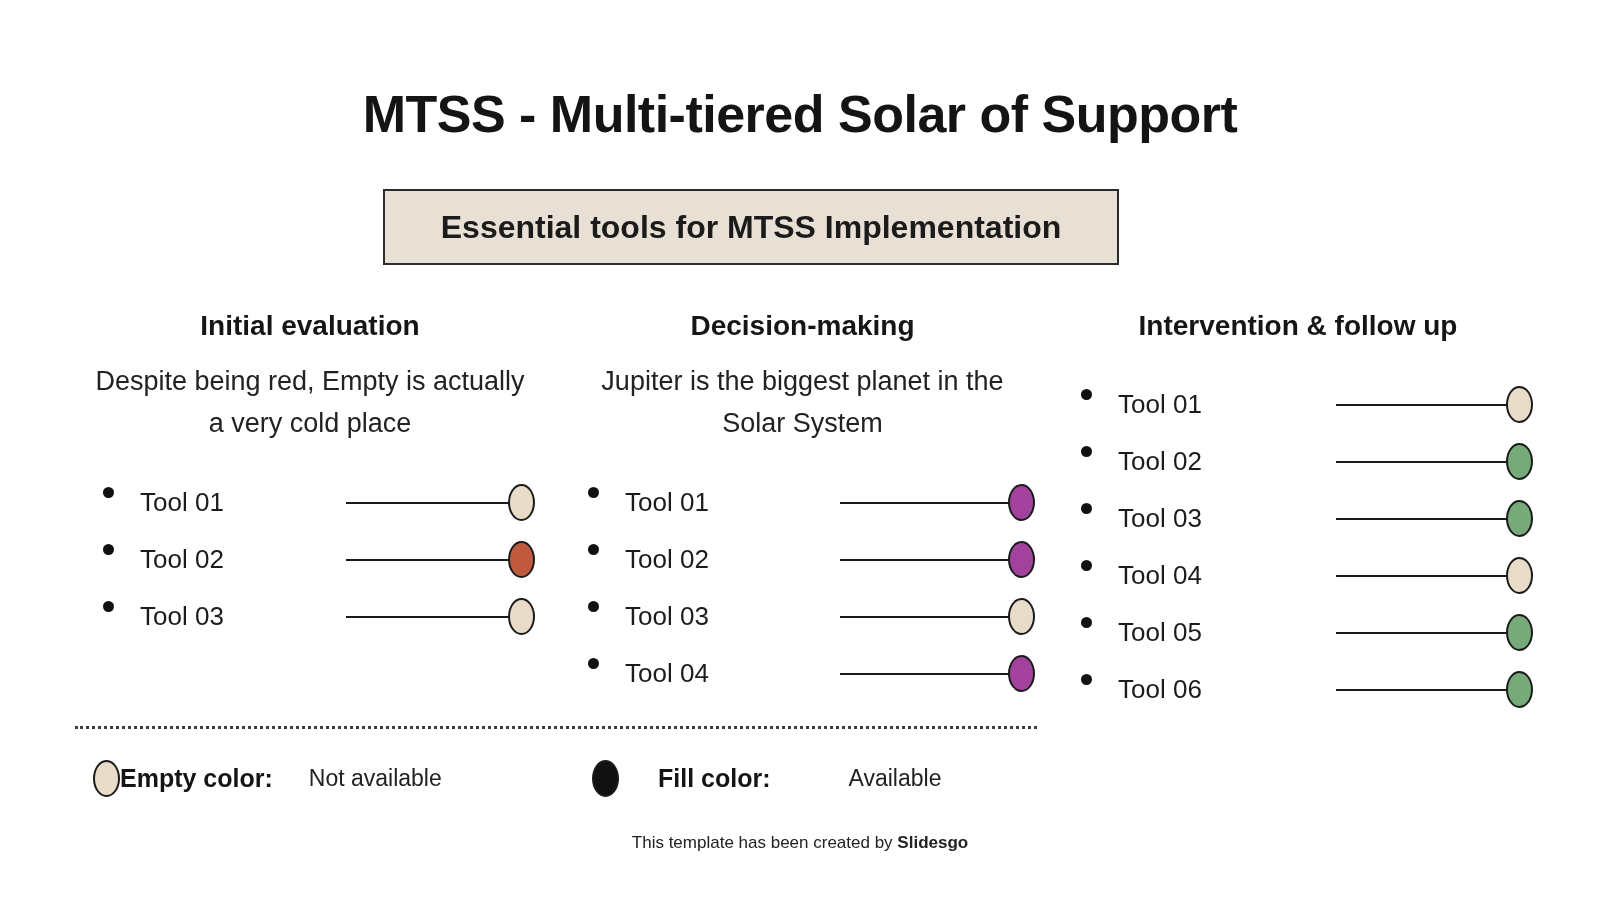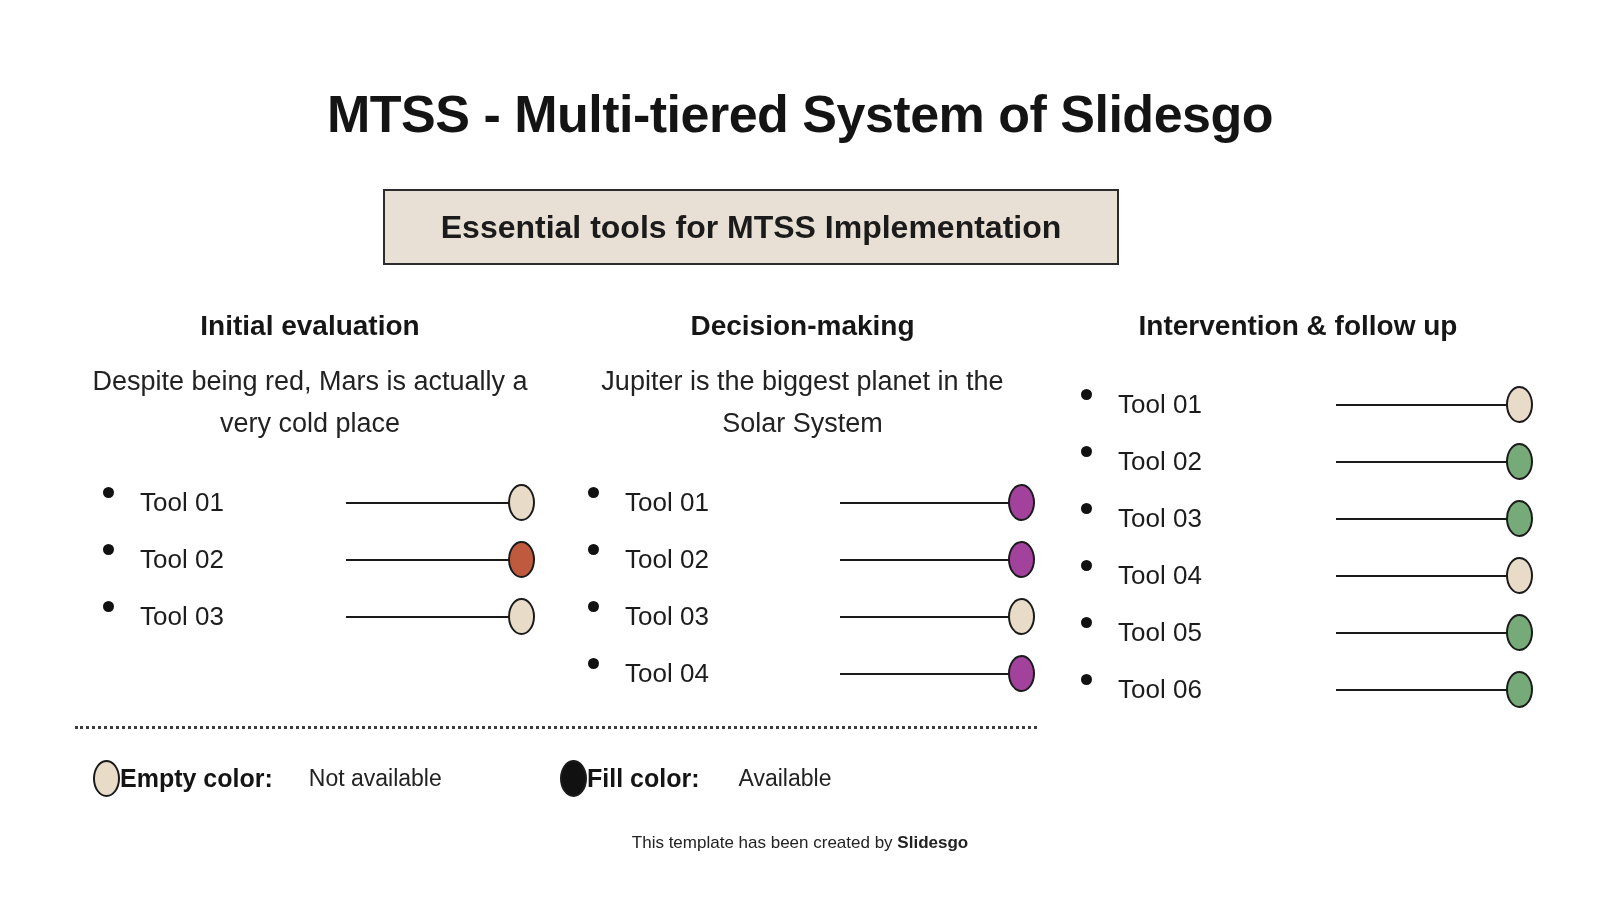--- a/index.html
+++ b/index.html
@@ -106,21 +106,21 @@
     border-top: 3px dotted #3c3c3c;
   }
   .legend-item {
     position: absolute;
     top: 760px;
     display: flex;
     align-items: center;
     height: 37px;
   }
   .legend-empty { left: 93px; }
-  .legend-fill  { left: 560px; }
+  .legend-fill  { left: 592px; gap: 39px; }
   .legend-dot {
     width: 27px; height: 37px;
     border: 2px solid #1b1b1b;
     border-radius: 50%;
     flex: 0 0 auto;
   }
   .legend-label {
     font-size: 25px;
     font-weight: 700;
     color: #141414;
@@ -141,29 +141,29 @@
     font-size: 17px;
     color: #222;
   }
   .footer b { font-weight: 700; }
 </style>
 </head>
 <body>
 
 <div class="slide">
 
-  <div class="title">MTSS - Multi-tiered System of Slidesgo</div>
+  <div class="title">MTSS - Multi-tiered Solar of Support</div>
 
   <div class="subtitle-box">
     <span class="subtitle-text">Essential tools for MTSS Implementation</span>
   </div>
 
   <div class="col col-1">
     <h3 class="col-heading">Initial evaluation</h3>
-    <p class="col-desc">Despite being red, Mars is actually a very cold place</p>
+    <p class="col-desc">Despite being red, Empty is actually a very cold place</p>
     <div class="tools">
   <div class="tool-row">
     <div class="tool-left">
       <span class="bullet"></span>
       <span class="tool-label">Tool 01</span>
     </div>
     <div class="tool-meter">
       <span class="connector"></span>
       <span class="dot" style="background: rgb(232, 220, 200);"></span>
     </div>

